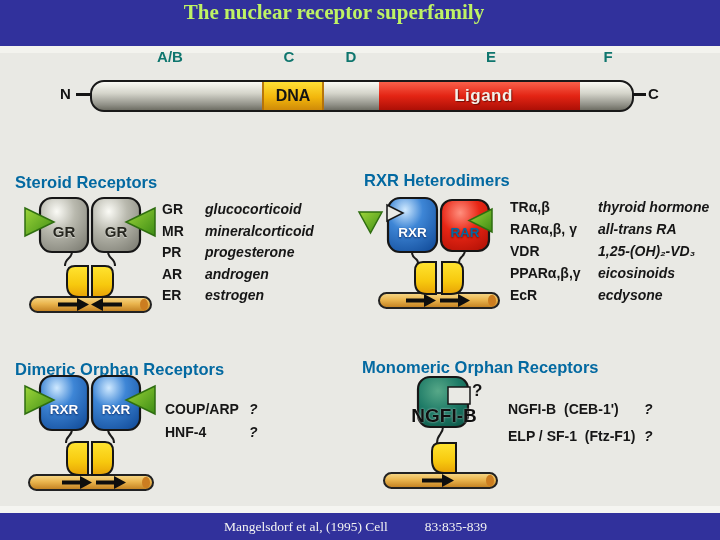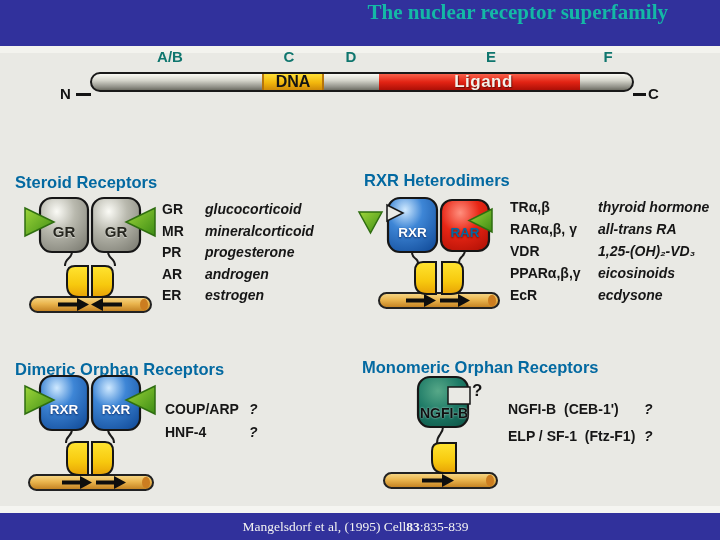--- a/index.html
+++ b/index.html
@@ -1,49 +1,49 @@
 <!DOCTYPE html>
 <html><head>
 <meta charset="utf-8">
 <style>
   html,body{margin:0;padding:0;background:#fff;}
   .slide{position:relative;width:720px;height:540px;overflow:hidden;background:#e9e9e4;
          font-family:"Liberation Sans",sans-serif;}
   
   .title-bar{position:absolute;left:0;top:0;width:720px;height:46px;background:#31319c;}
-  .title-bar h1{margin:0;line-height:46px;text-align:right;padding-right:52px;
-                font:700 21px "Liberation Serif",serif;color:#14b8a6;}
+  .title-bar h1{margin:0;line-height:46px;text-align:center;padding-right:52px;
+                font:700 21px "Liberation Serif",serif;color:#bef264;}
   .strip-top{position:absolute;left:0;top:46px;width:720px;height:7px;background:#f3f3ee;}
   .pre-footer{position:absolute;left:0;top:506px;width:720px;height:7px;background:#f5f5f1;}
   .citation-bar{position:absolute;left:0;top:513px;width:720px;height:27px;background:#31319c;
                 color:#f3f3f2;font:13.5px "Liberation Serif",serif;display:flex;align-items:center;
                 justify-content:center;padding-right:9px;box-sizing:border-box;}
-  .citation-bar b{font-weight:700;}
+  .citation-bar b{font-weight:400;padding-left:37px;}
   
   .dom-l{position:absolute;transform:translateX(-50%);top:48px;font:700 15px "Liberation Sans",sans-serif;color:#0f766e;}
   .term{position:absolute;top:85px;font:700 15px "Liberation Sans",sans-serif;color:#141414;}
   .term-line{position:absolute;height:3px;background:#141414;top:93px;}
-  .bar{position:absolute;left:90px;top:72px;width:544px;height:20px;border:2px solid #191919;
+  .bar{position:absolute;left:90px;top:80px;width:544px;height:32px;border:2px solid #191919;
        border-radius:14px;box-sizing:border-box;overflow:hidden;
        background:linear-gradient(#fafaf4,#d5d5cb 40%,#93938a 80%,#6e6e64);}
   .seg{position:absolute;top:0;height:100%;display:flex;align-items:center;justify-content:center;box-sizing:border-box;}
   .seg.dna{left:170px;width:62px;background:linear-gradient(#ffe035,#f2b60c 55%,#cf8a08);
            border-left:2px solid rgba(176,110,10,.9);border-right:2px solid rgba(176,110,10,.9);}
   .seg.dna span{font:700 16px "Liberation Sans",sans-serif;color:#141414;}
   .seg.ligand{left:287px;width:201px;background:linear-gradient(#f8604a,#e32414 50%,#ad0f06);padding-left:8px;}
   .seg.ligand span{font:700 17px "Liberation Sans",sans-serif;color:#f3f2ea;
                    text-shadow:1px 1px 1px rgba(90,10,5,.8);letter-spacing:.5px;}
   
   .panel-h{position:absolute;font:700 16.5px "Liberation Sans",sans-serif;color:#0369a1;}
   .icon{position:absolute;}
   .rlabel{position:absolute;text-align:center;font-weight:700;font-family:"Liberation Sans",sans-serif;}
   .on-gray{color:#26261f;text-shadow:0 1px 1px rgba(255,255,255,.55);font-size:15px;}
   .on-blue{color:#fff;text-shadow:0 1px 2px rgba(10,40,100,.95);font-size:13.5px;}
   .on-red{color:#0369a1;text-shadow:0 1px 2px rgba(120,8,2,.95);font-size:13.5px;}
-  .on-teal{color:#101010;text-shadow:0 0 2px rgba(255,255,255,.75);font-size:14px;}
+  .on-teal{color:#101010;text-shadow:0 0 2px rgba(255,255,255,.75);font-size:19px;}
   .qmark{position:absolute;font:700 17px "Liberation Sans",sans-serif;color:#141414;}
   
   .rlist{position:absolute;font-size:14px;color:#161616;}
   .lrow{display:flex;height:var(--rh);align-items:flex-start;}
   .abbr{font-weight:700;width:var(--aw);white-space:pre;flex:none;}
   .lig{font-weight:700;font-style:italic;white-space:pre;}
 </style>
 </head>
 <body>
 

